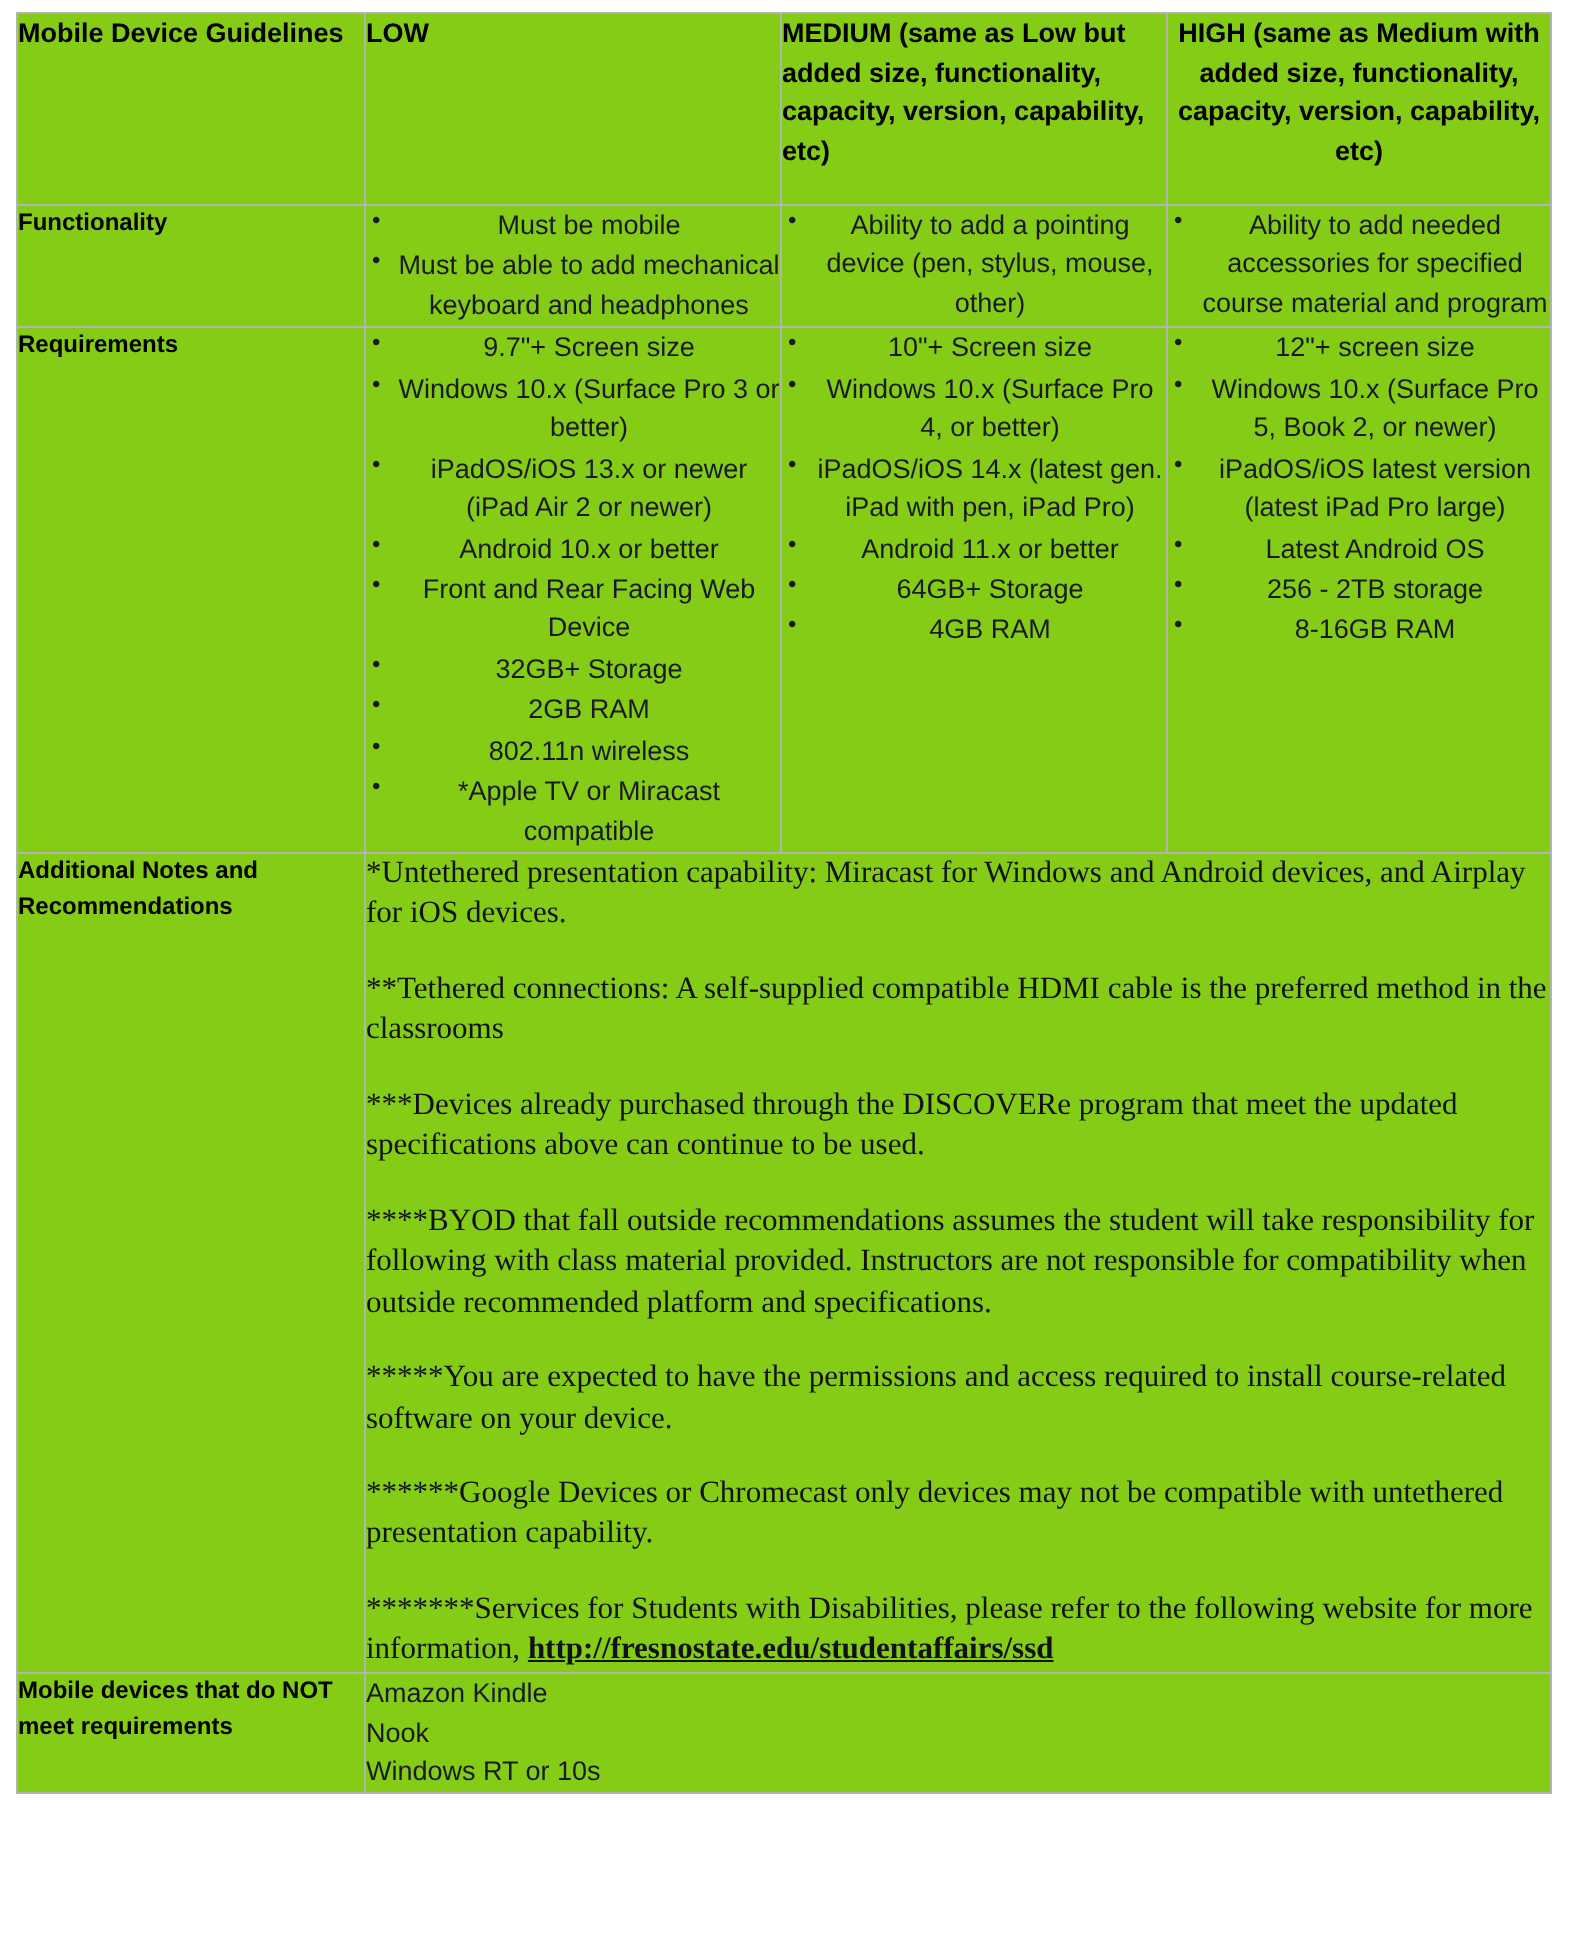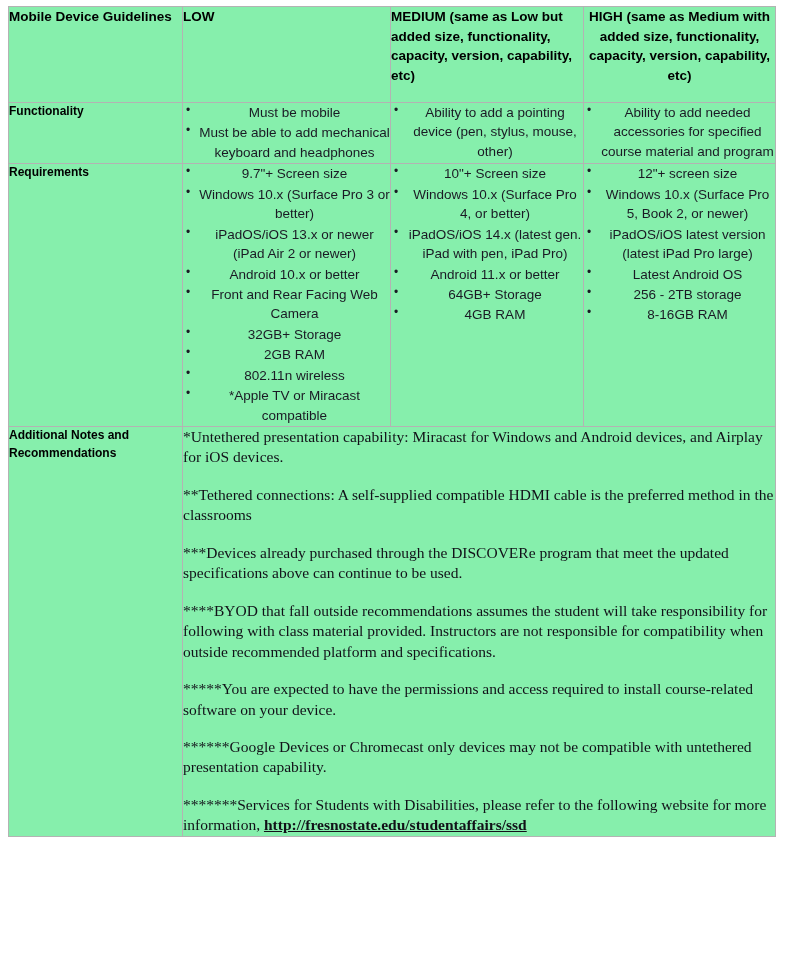--- a/index.html
+++ b/index.html
@@ -28,21 +28,21 @@
     top: 6px;
     width: 767px;
     border-collapse: collapse;
     table-layout: fixed;
   }
 
   table.guidelines td {
     border: 1px solid #b3b3b3;
     vertical-align: top;
     padding: 0;
-    background: #86efac;
+    background: #84cc16;
   }
 
   
   col.c-label  { width: 174px; }
   col.c-low    { width: 208px; }
   col.c-med    { width: 193px; }
   col.c-high   { width: 192px; }
 
   
   .hd {
@@ -167,21 +167,21 @@
       </tr>
 
       <tr>
         <td class="rowlabel">Requirements</td>
         <td class="cell">
           <ul>
             <li>9.7"+ Screen size</li>
             <li>Windows 10.x (Surface Pro 3 or better)</li>
             <li>iPadOS/iOS 13.x or newer (iPad Air 2 or newer)</li>
             <li>Android 10.x or better</li>
-            <li>Front and Rear Facing Web Camera</li>
+            <li>Front and Rear Facing Web Device</li>
             <li>32GB+ Storage</li>
             <li>2GB RAM</li>
             <li>802.11n wireless</li>
             <li>*Apple TV or Miracast compatible</li>
           </ul>
         </td>
         <td class="cell">
           <ul>
             <li>10"+ Screen size</li>
             <li>Windows 10.x (Surface Pro 4, or better)</li>
@@ -209,17 +209,25 @@
           <p>*Untethered presentation capability: Miracast for Windows and Android devices, and Airplay for iOS devices.</p>
           <p>**Tethered connections: A self-supplied compatible HDMI cable is the preferred method in the classrooms</p>
           <p>***Devices already purchased through the DISCOVERe program that meet the updated specifications above can continue to be used.</p>
           <p>****BYOD that fall outside recommendations assumes the student will take responsibility for following with class material provided. Instructors are not responsible for compatibility when outside recommended platform and specifications.</p>
           <p>*****You are expected to have the permissions and access required to install course-related software on your device.</p>
           <p>******Google Devices or Chromecast only devices may not be compatible with untethered presentation capability.</p>
           <p><span>*******Services for Students with Disabilities, please refer to the following website for more information, </span><a href="#">http://fresnostate.edu/studentaffairs/ssd</a></p>
         </td>
       </tr>
 
+      <tr>
+        <td class="rowlabel">Mobile devices that do NOT meet requirements</td>
+        <td class="plain" colspan="3">
+          <div>Amazon Kindle</div>
+          <div>Nook</div>
+          <div>Windows RT or 10s</div>
+        </td>
+      </tr>
 
     </tbody>
   </table>
 
 </div>
 
 </body></html>

